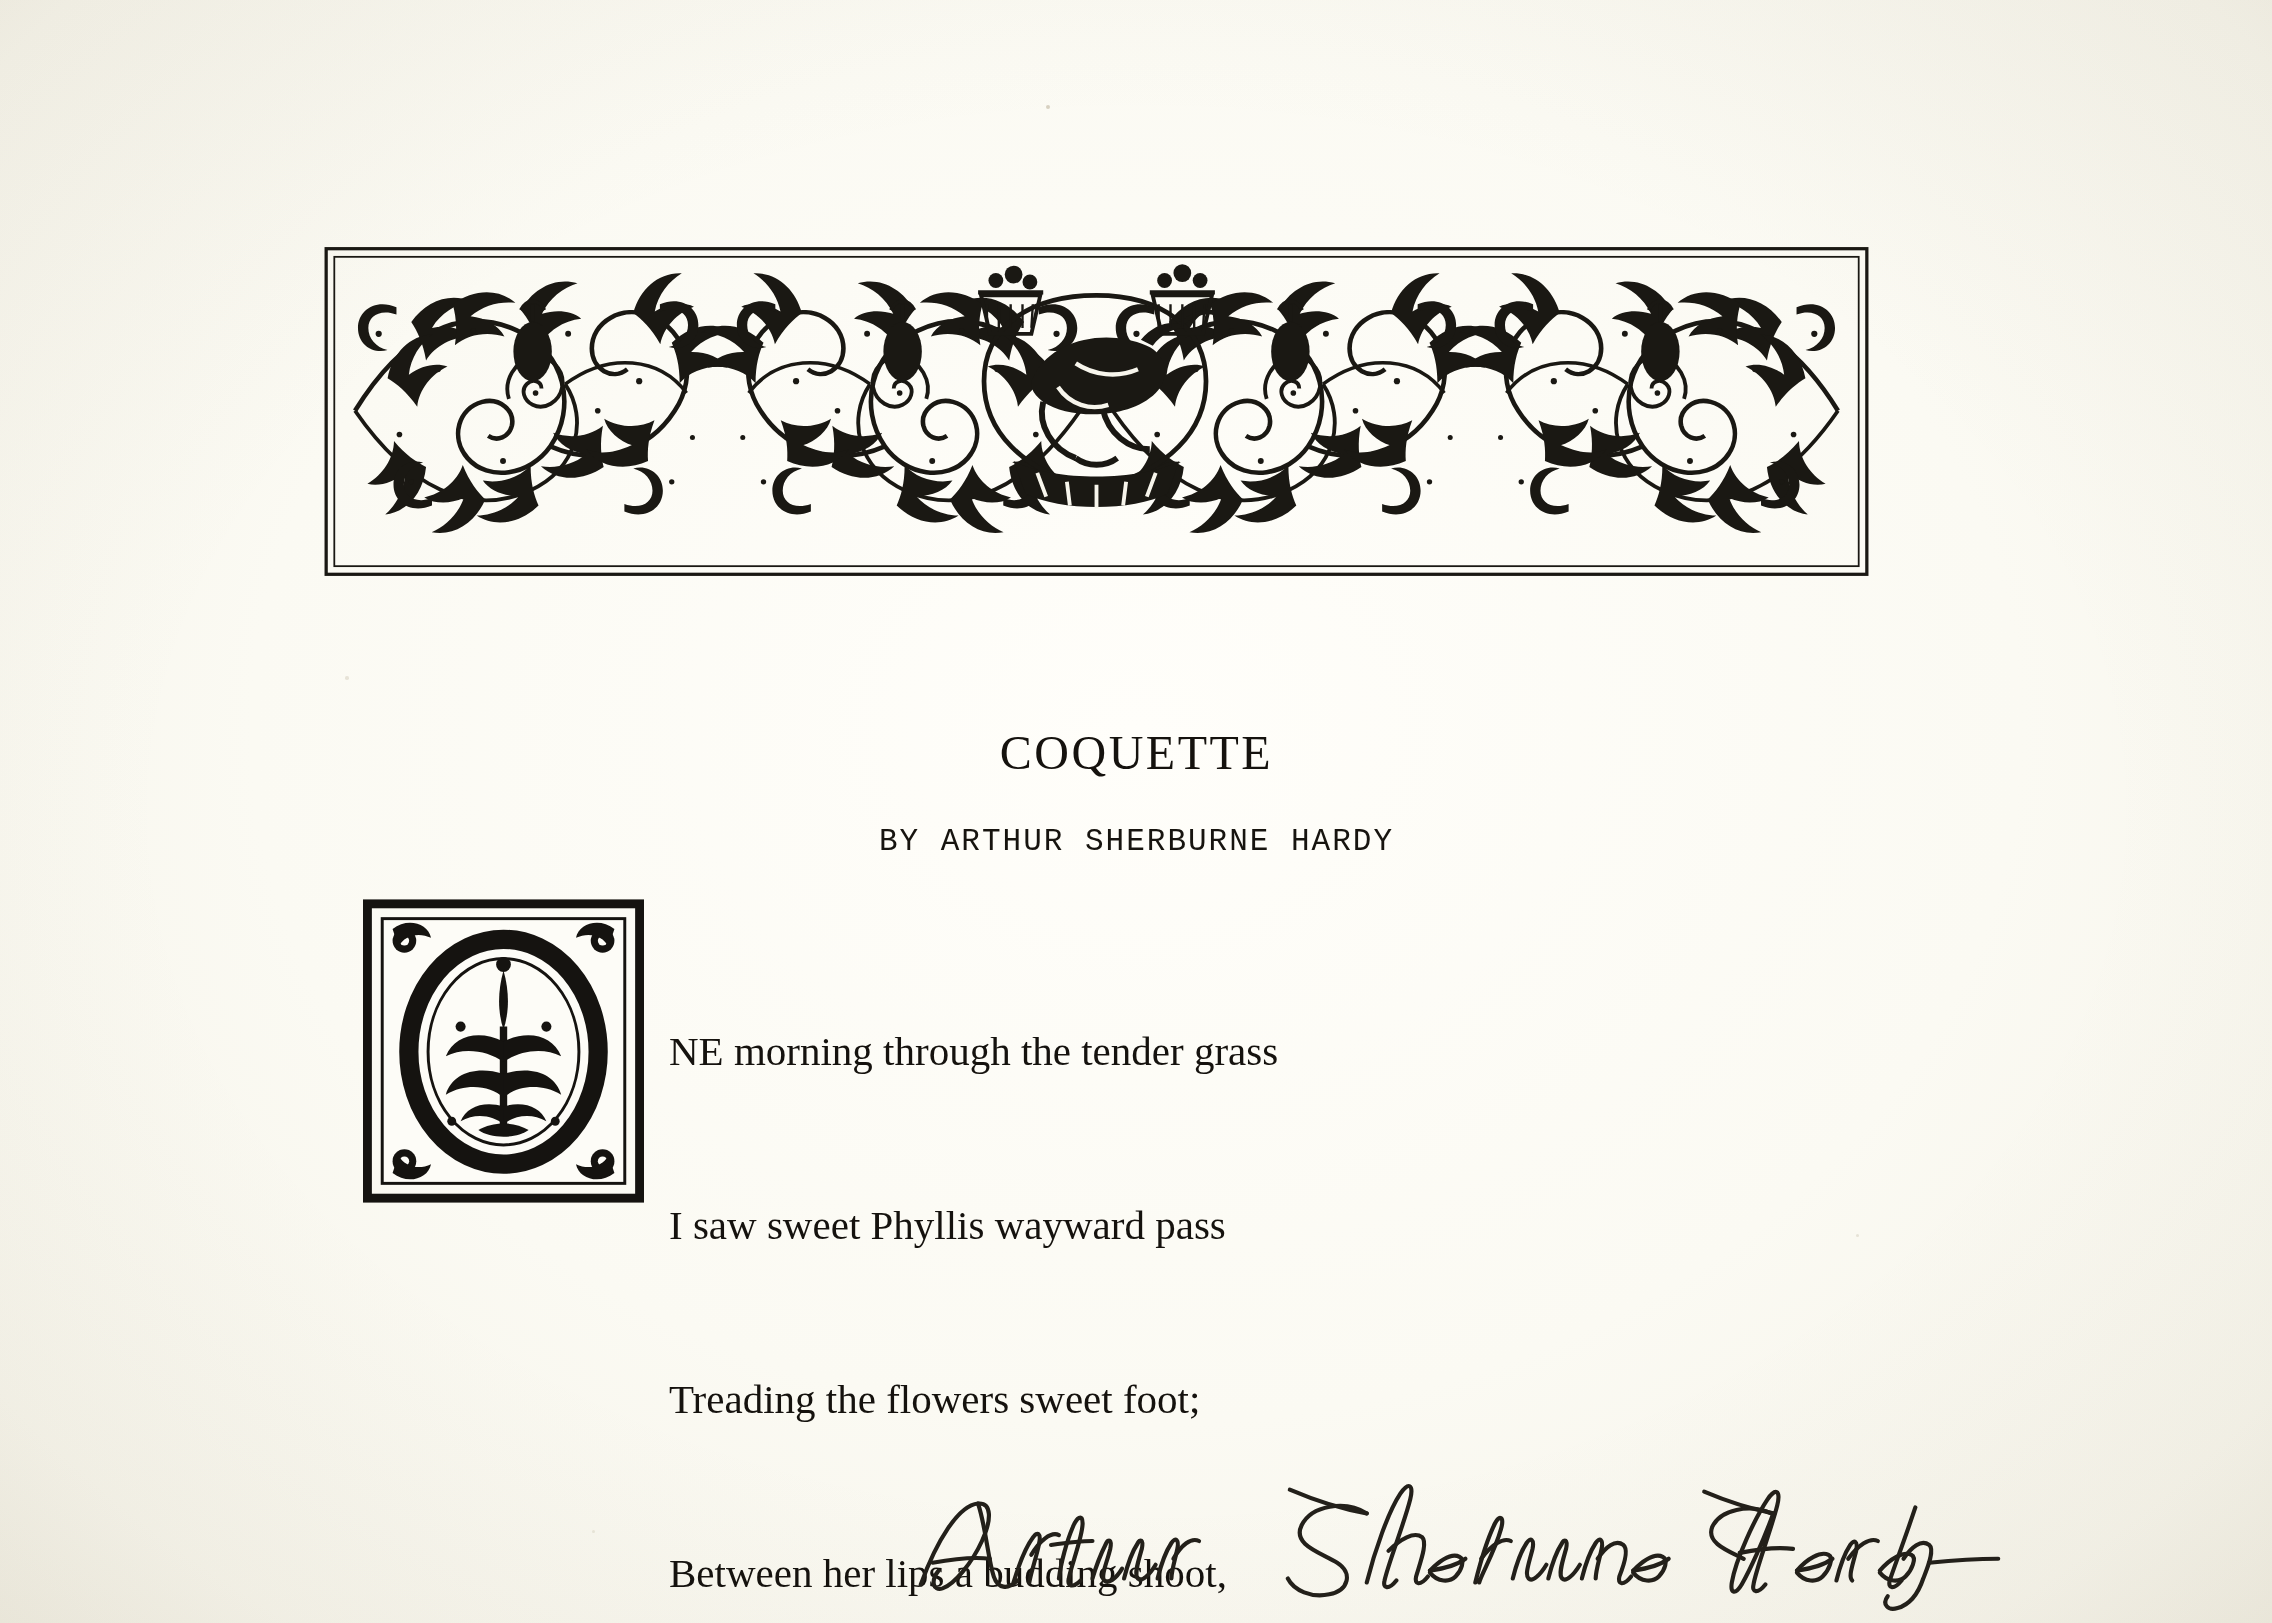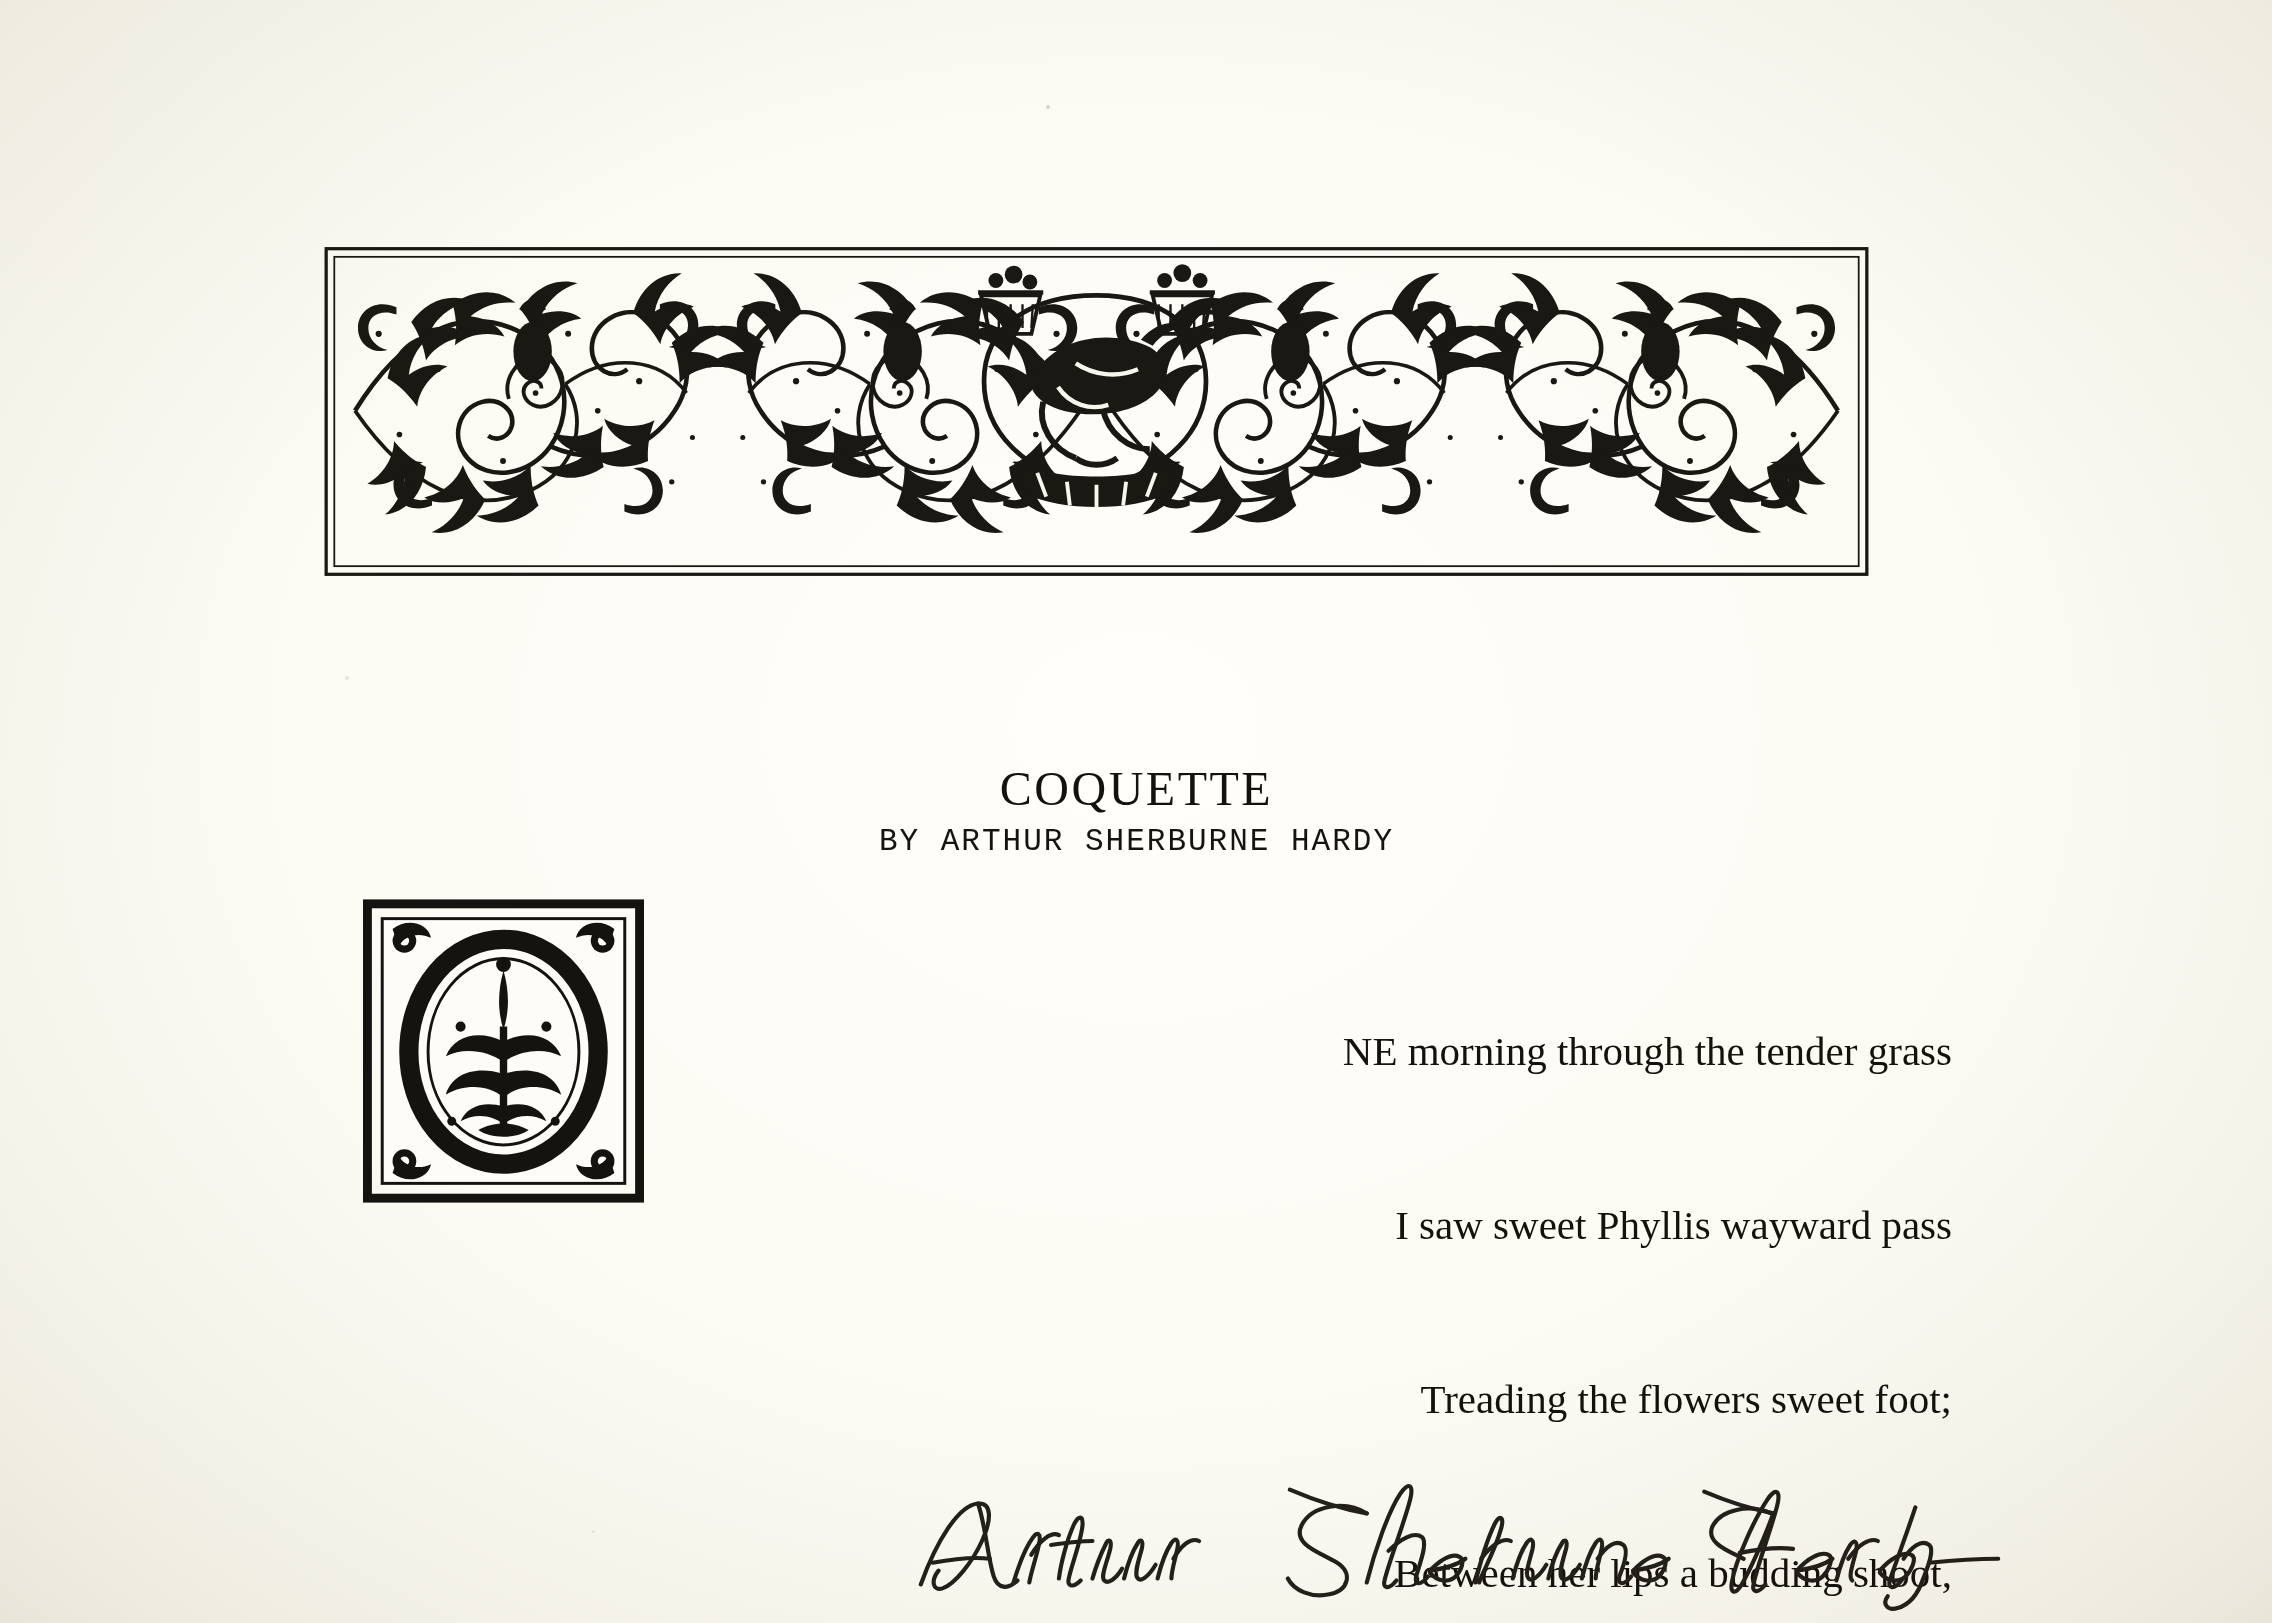--- a/index.html
+++ b/index.html
@@ -53,21 +53,20 @@
   .title {
     position: absolute;
     left: 0;
     right: 0;
     top: 725px;
     text-align: center;
     font-size: 48px;
     letter-spacing: 2.5px;
     color: #15120e;
     font-family: "Liberation Serif", serif;
-    margin-top: 36px;
   }
   .byline {
     position: absolute;
     left: 0;
     right: 0;
     top: 824px;
     text-align: center;
     font-size: 31px;
     letter-spacing: 2px;
     color: #17140f;
@@ -89,21 +88,21 @@
     position: absolute;
     left: 669px;
     top: 906px;
     width: 1283px;
     font-size: 41px;
     line-height: 58px;
     color: #15120e;
     white-space: pre;
     font-family: "Liberation Serif", serif;
   }
-  .poem .line { display: block; text-align: right; }
+  .poem .line { display: block; }
 
   
   .signature {
     position: absolute;
     left: 903px;
     top: 1468px;
     width: 1115px;
     height: 148px;
   }
   .signature svg { display: block; width: 100%; height: 100%; }

